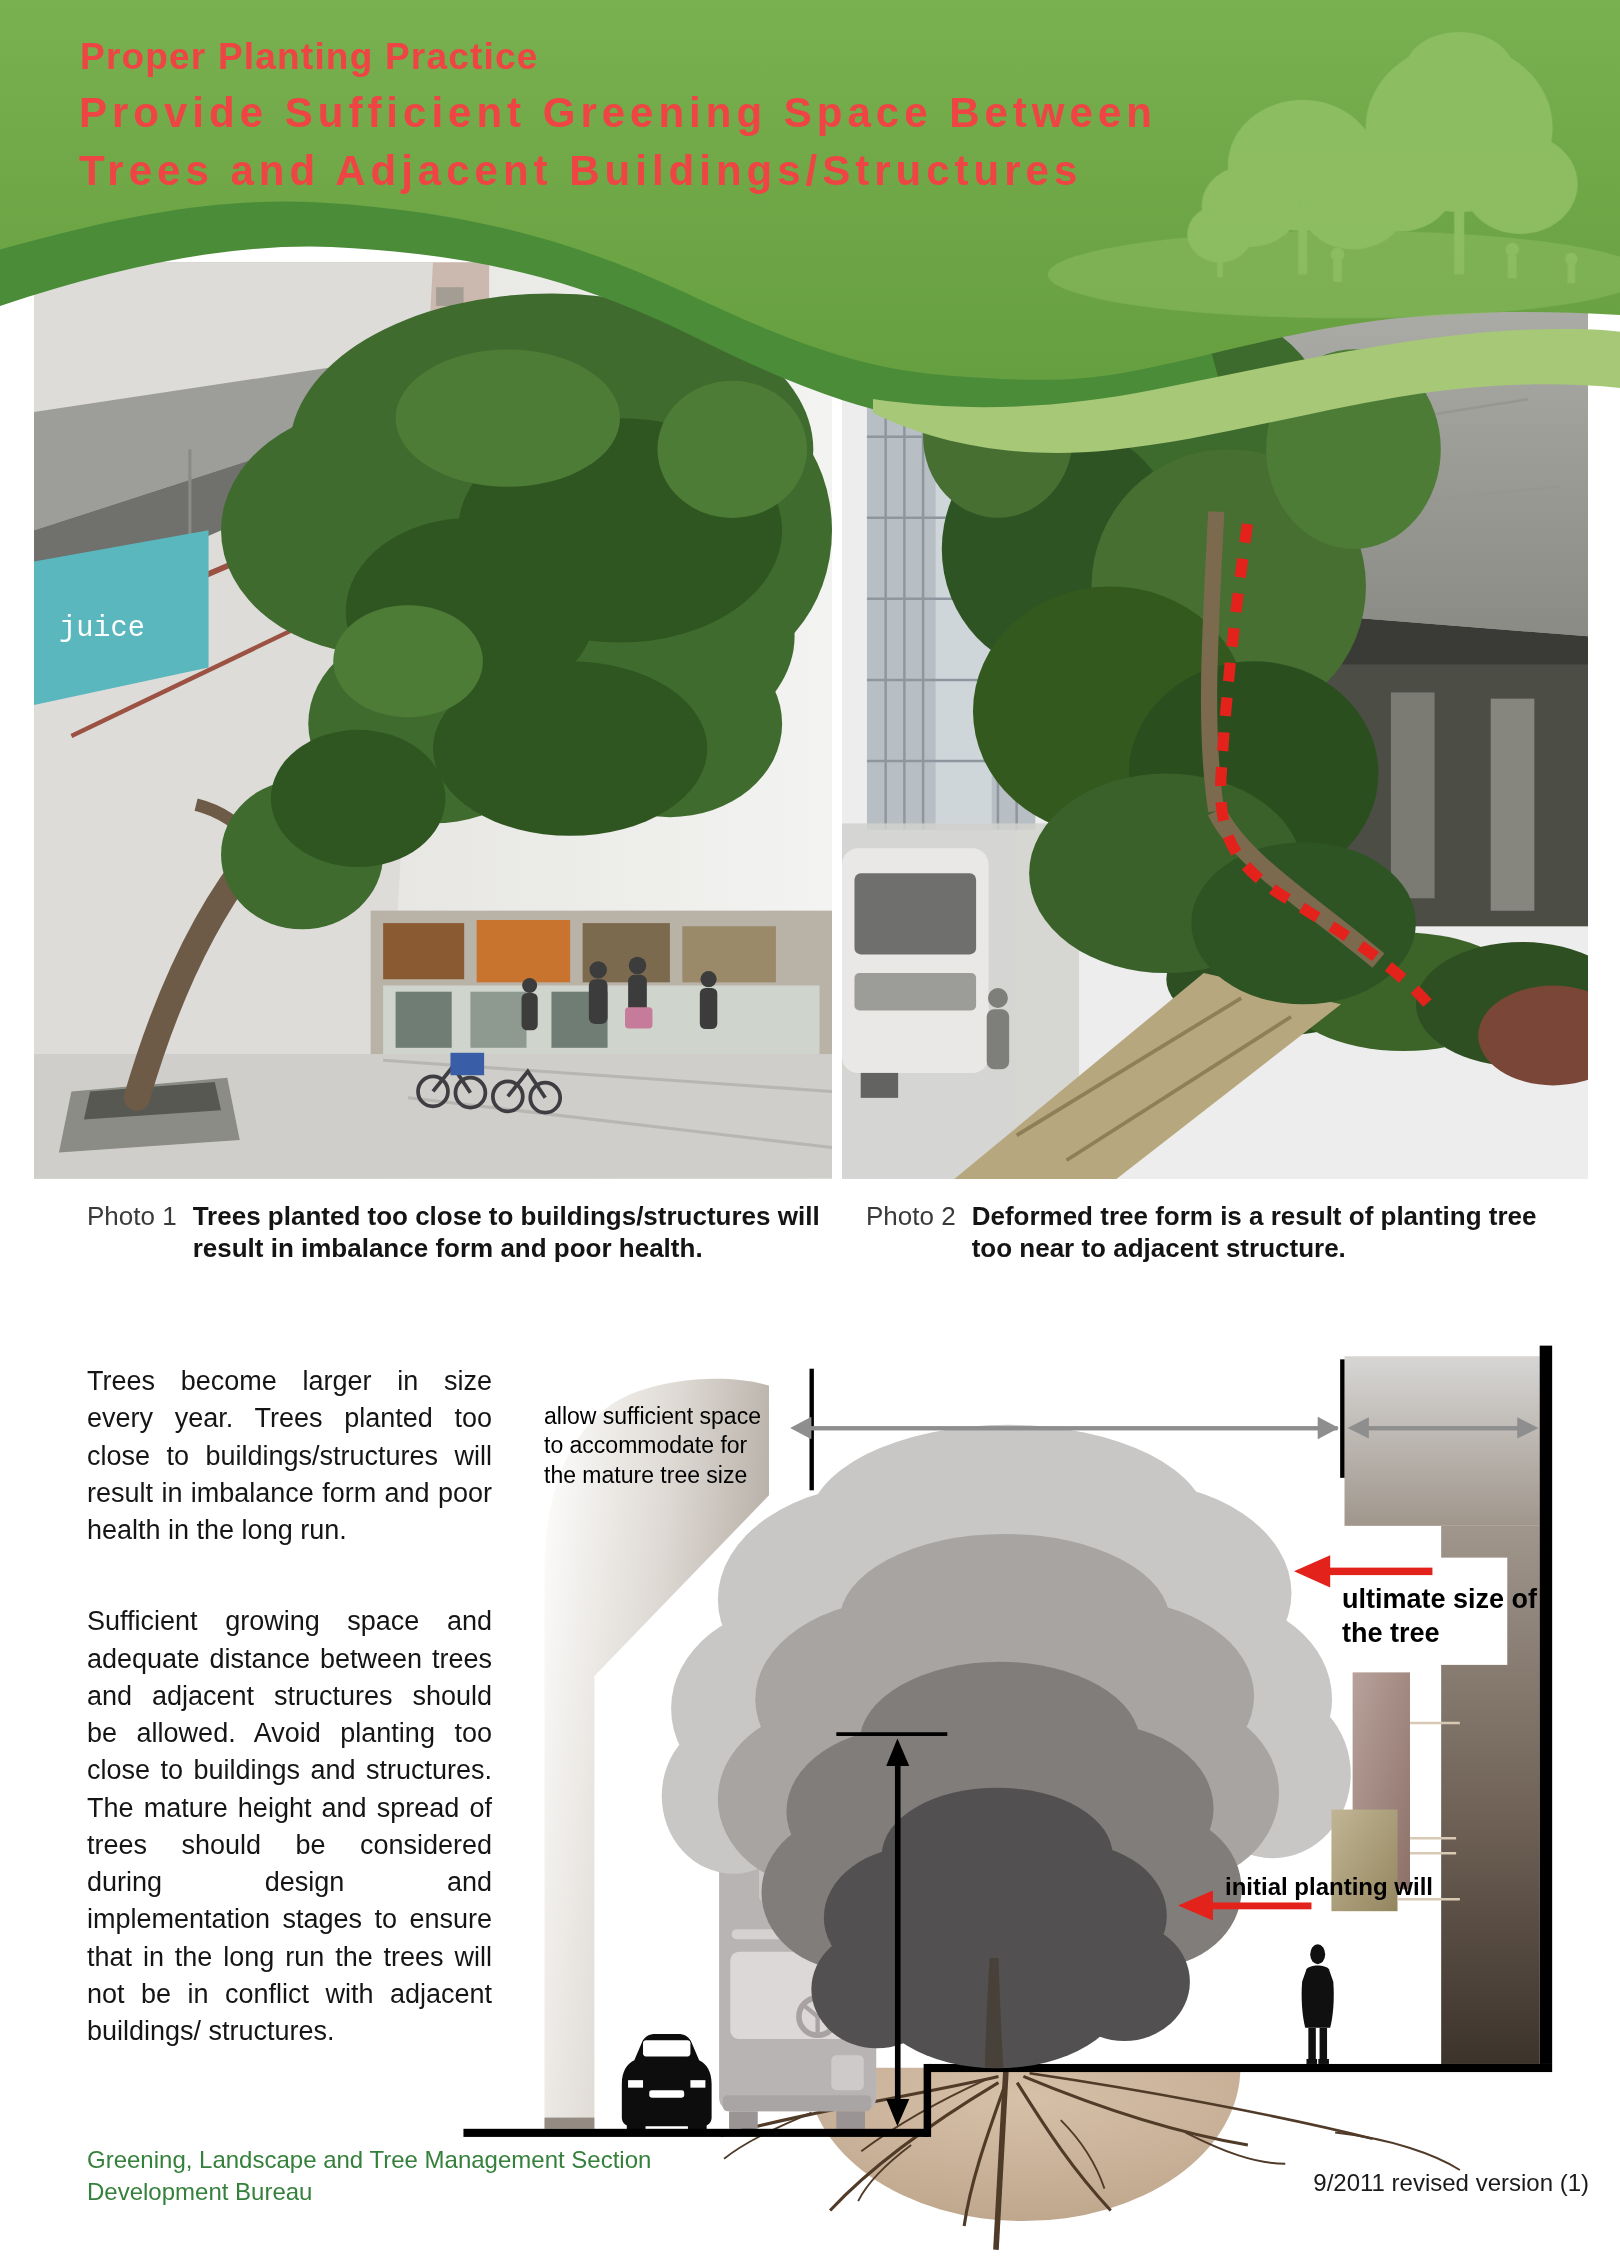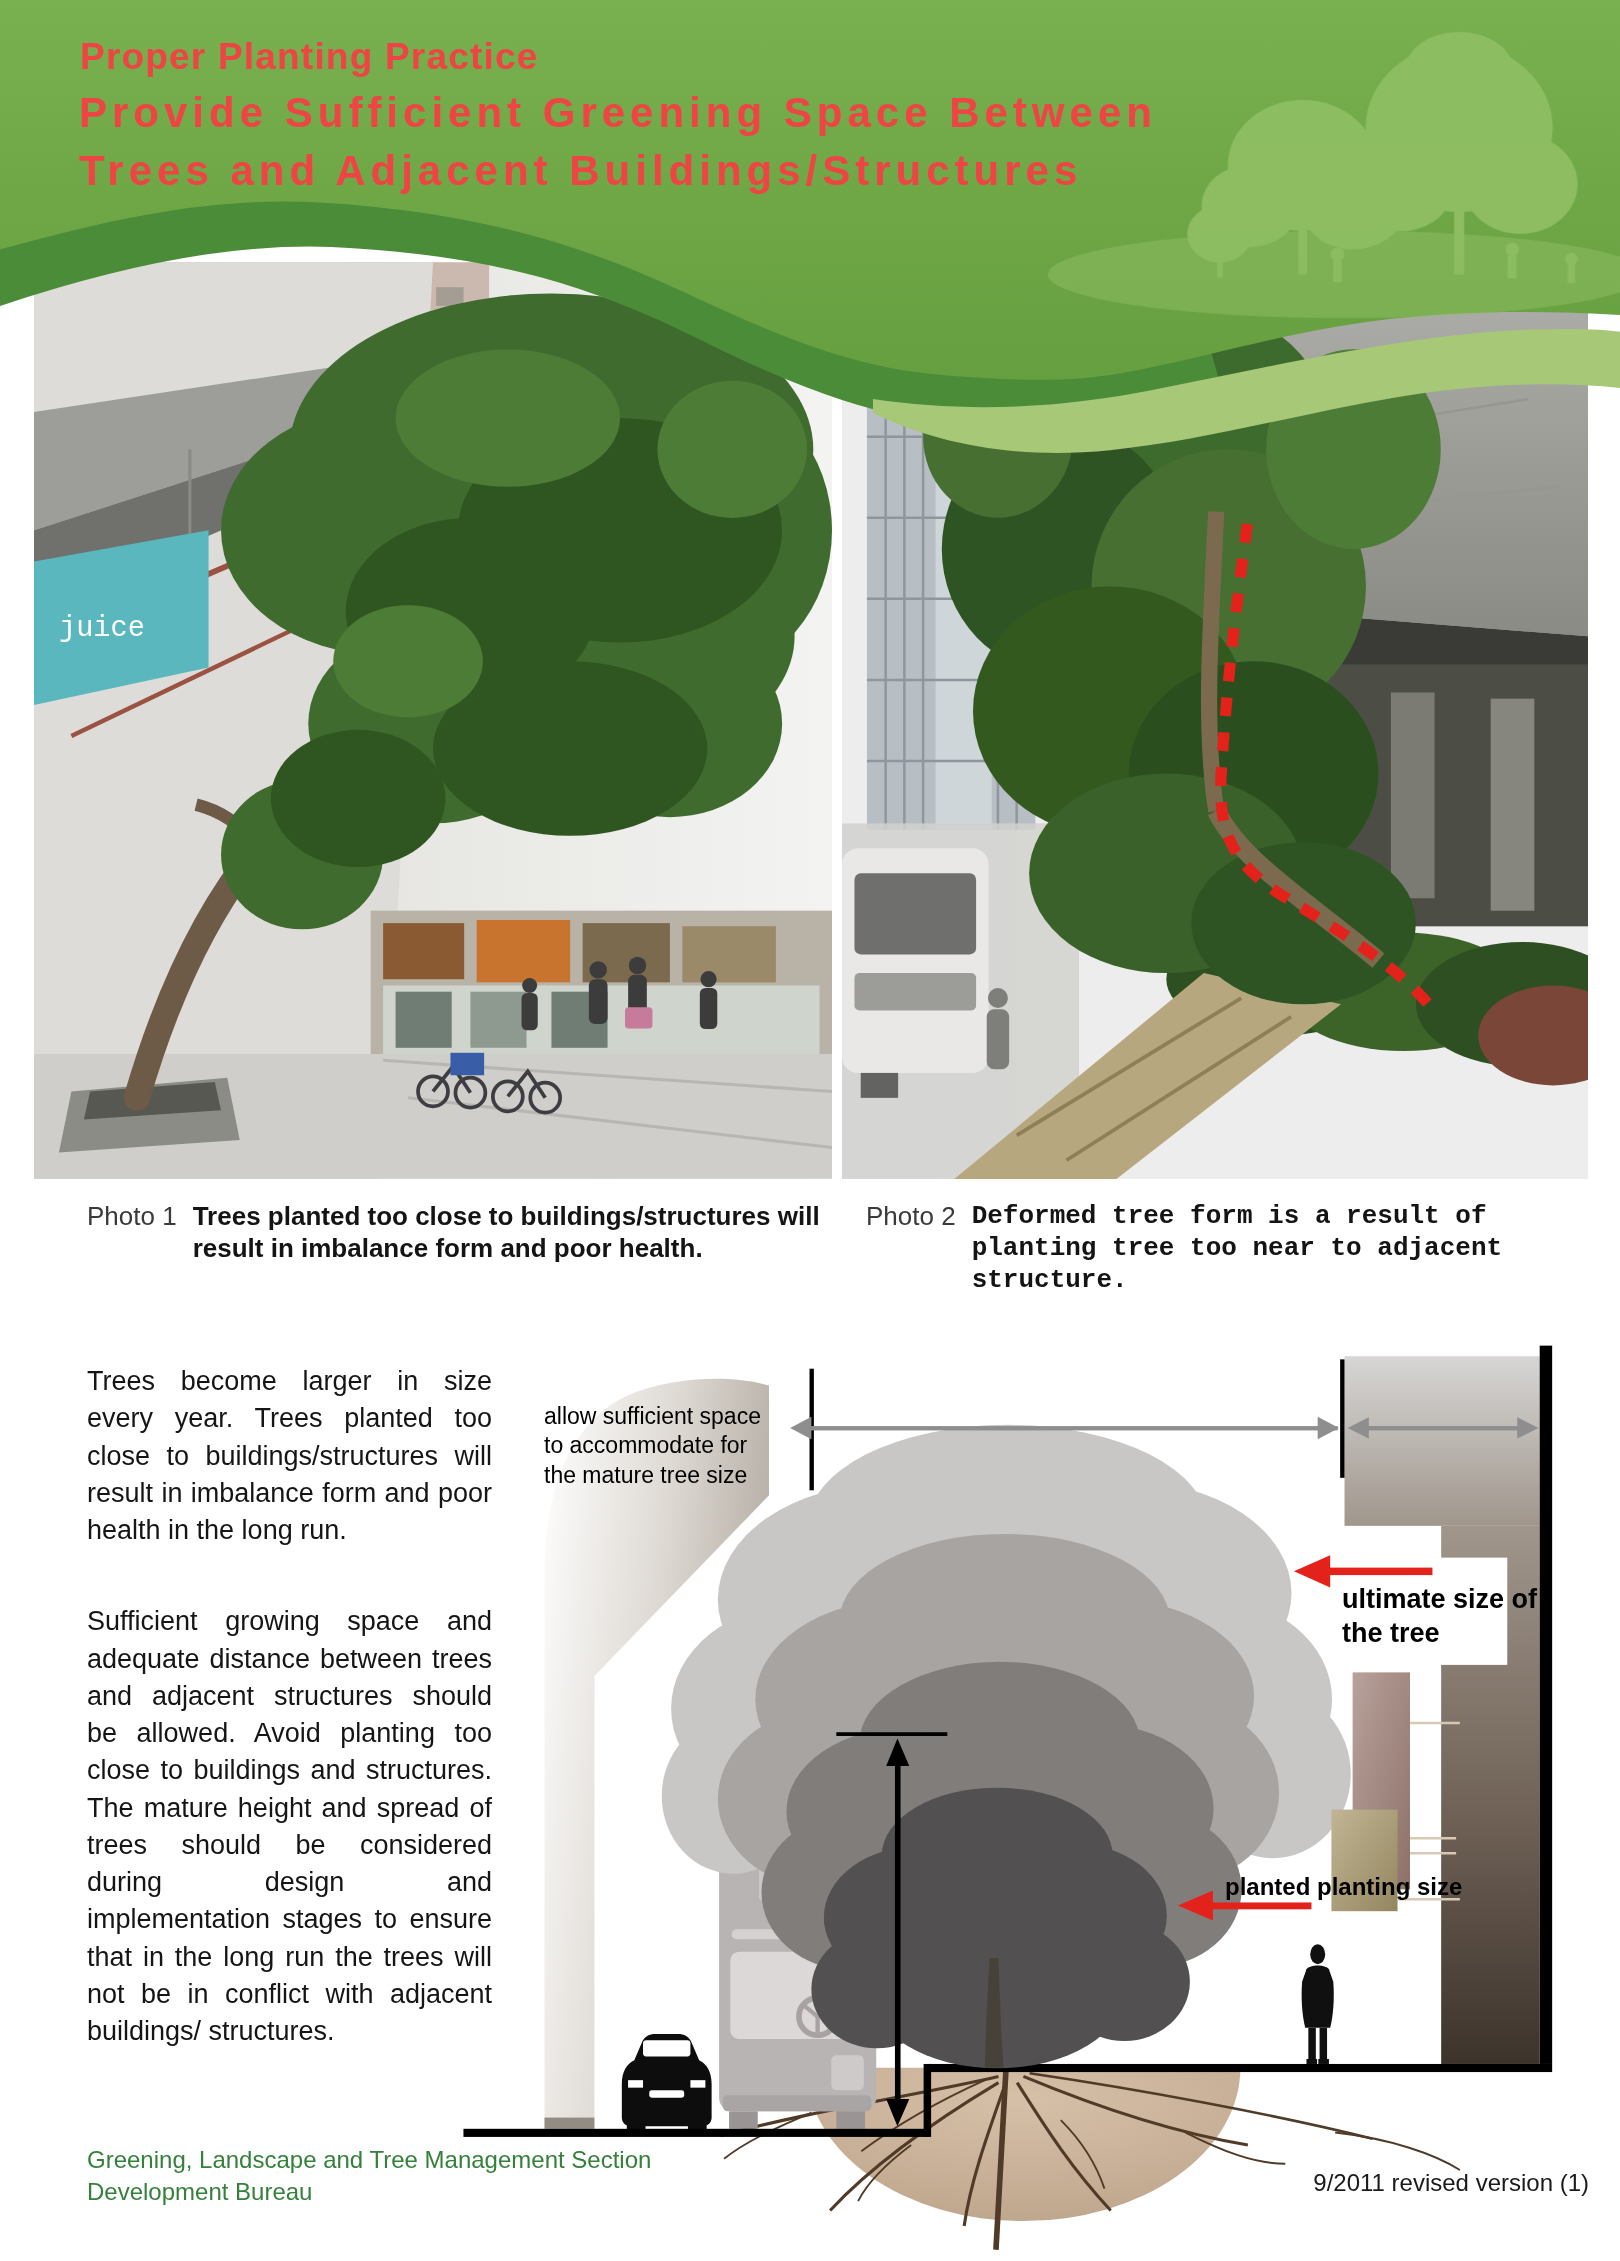--- a/index.html
+++ b/index.html
@@ -272,21 +272,21 @@
   <div class="abs hdr-text kicker">Proper Planting Practice</div>
   <div class="abs hdr-text title1">Provide Sufficient Greening Space Between</div>
   <div class="abs hdr-text title2">Trees and Adjacent Buildings/Structures</div>
 
   <div class="abs caption-row" style="left:87px;top:1200px;width:748px;">
     <div class="caption-label">Photo 1</div>
     <div class="caption-text" style="width:661px;">Trees planted too close to buildings/structures will result in imbalance form and poor health.</div>
   </div>
   <div class="abs caption-row" style="left:866px;top:1200px;width:723px;">
     <div class="caption-label">Photo 2</div>
-    <div class="caption-text" style="width:599px;font-family:Liberation Mono, monospace;">Deformed tree form is a result of planting tree too near to adjacent structure.</div>
+    <div class="caption-text" style="width:599px;">Deformed tree form is a result of planting tree too near to adjacent structure.</div>
   </div>
 
   <div class="abs bodycol">
     <p>Trees become larger in size every year. Trees planted too close to buildings/structures will result in imbalance form and poor health in the long run.</p>
     <p>Sufficient growing space and adequate distance between trees and adjacent structures should be allowed. Avoid planting too close to buildings and structures. The mature height and spread of trees should be considered during design and implementation stages to ensure that in the long run the trees  will not be in conflict with adjacent buildings/ structures.</p>
   </div>
 
   <svg class="abs" style="left:437px;top:1297px;z-index:2;" width="1184" height="964" viewBox="700 2080 1898 1546">
     <defs>
       <linearGradient id="gWedge" x1="0" y1="0" x2="1" y2="0.35">
@@ -473,21 +473,21 @@
       <polygon points="2074,2520 2132,2494 2132,2546"></polygon>
     </g>
     <g fill="#E3221B">
       <rect x="1938" y="3051" width="164" height="11"></rect>
       <polygon points="1888,3056 1944,3032 1944,3080"></polygon>
     </g>
   </svg>
 
   <div class="abs anno anno-allow">allow sufficient space to accommodate for the mature tree size</div>
   <div class="abs anno anno-ultimate">ultimate size of the tree</div>
-  <div class="abs anno anno-initial">planted planting size</div>
+  <div class="abs anno anno-initial">initial planting will</div>
 
   <div class="abs footer-left">
     <div>Greening, Landscape and Tree Management Section</div>
     <div>Development Bureau</div>
   </div>
   <div class="abs footer-right">9/2011 revised version (1)</div>
 
 </div>
 
 

